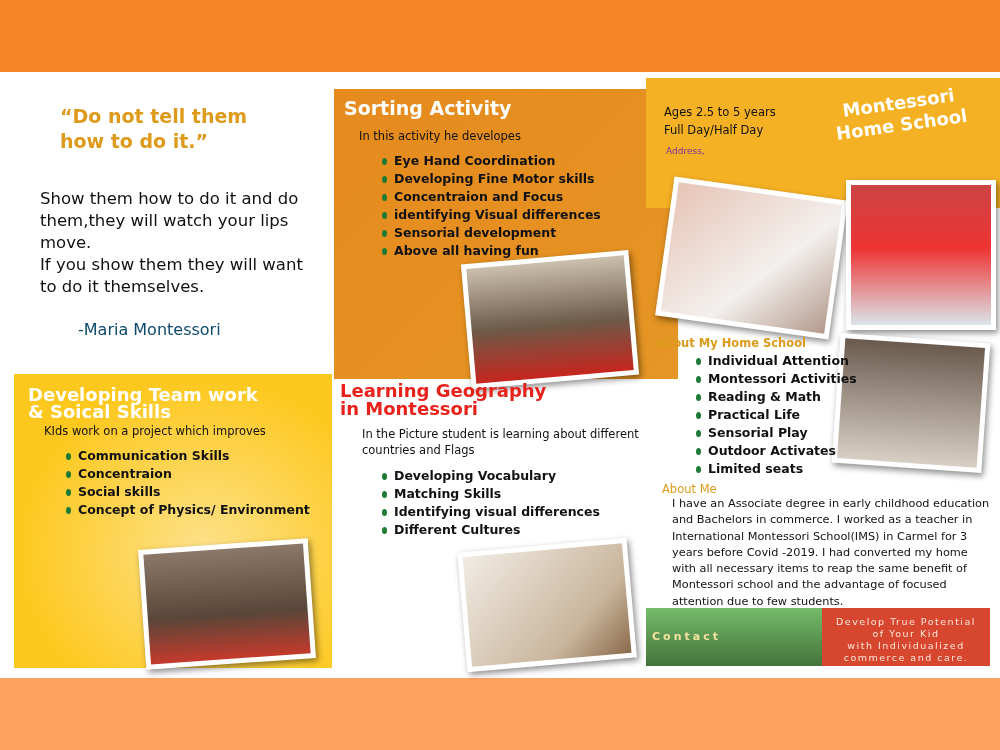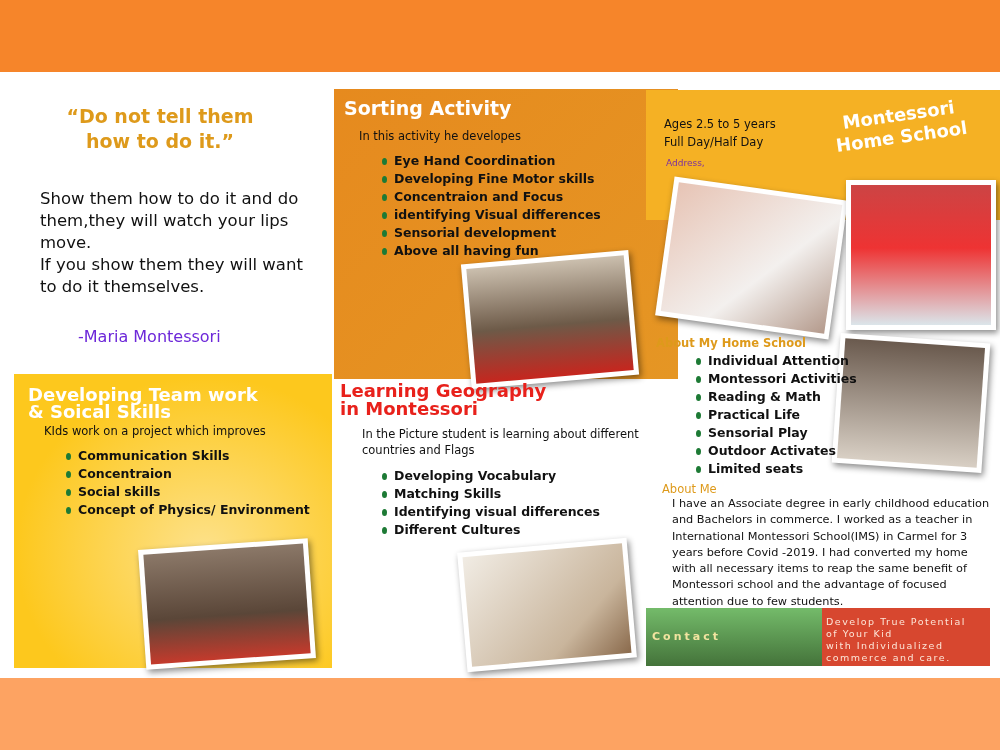--- a/index.html
+++ b/index.html
@@ -1,34 +1,34 @@
 <!DOCTYPE html>
 <html><head>
 <meta charset="utf-8">
 <style>
 *{box-sizing:border-box;margin:0;padding:0}
 body{width:1000px;height:750px;overflow:hidden;font-family:"DejaVu Sans",sans-serif;background:#fda362;position:relative}
 .topbar{position:absolute;left:0;top:0;width:1000px;height:72px;background:#f6852a}
 .bottombar{position:absolute;left:0;top:678px;width:1000px;height:72px;background:#fda362}
 .sheet{position:absolute;left:0;top:72px;width:1000px;height:606px;background:#fff}
 .panel{position:absolute}
-.quote-title{position:absolute;left:60px;top:104px;width:200px;text-align:center;color:#de9a1b;font-weight:bold;font-size:19px;line-height:25px}
+.quote-title{position:absolute;left:60px;top:104px;width:200px;color:#de9a1b;font-weight:bold;font-size:19px;line-height:25px}
 .quote-body{position:absolute;left:40px;top:188px;width:290px;font-size:16.5px;line-height:22px;color:#111}
-.quote-author{position:absolute;left:78px;top:327px;color:#6d28d9;font-size:16px}
+.quote-author{position:absolute;left:78px;top:320px;color:#0c4a6e;font-size:16px}
 .p-team{left:14px;top:374px;width:318px;height:294px;background:radial-gradient(ellipse at 60% 60%,#fde18a,#fdc81d 70%)}
 .p-sort{left:334px;top:89px;width:344px;height:290px;background:linear-gradient(135deg,#e68a1e,#e59624)}
-.p-school{left:646px;top:90px;width:354px;height:130px;background:#f5b124}
+.p-school{left:646px;top:78px;width:354px;height:130px;background:#f5b124}
 .h-white{color:#fff;font-weight:bold}
 .bul{list-style:none}
 .bul li{position:relative;padding-left:14px;font-weight:bold;font-size:12.5px;line-height:18px;color:#111}
 .bul li::before{content:"";position:absolute;left:2px;top:6px;width:5px;height:7px;border-radius:50%;background:#1d7a35}
 .photo{position:absolute;background:#fff;padding:5px;box-shadow:2px 3px 6px rgba(0,0,0,.45)}
 .photo div{width:100%;height:100%}
 .contact{position:absolute;left:646px;top:608px;width:176px;height:58px;background:linear-gradient(#74bb6a,#44733a);color:#f2e4a0;font-size:11px;letter-spacing:3px;padding:22px 6px;font-weight:bold}
-.tagline{position:absolute;left:822px;top:608px;width:168px;height:58px;background:#d7472f;color:#fde6d8;font-size:9.5px;letter-spacing:1.5px;padding:8px 4px;line-height:12px}
+.tagline{position:absolute;left:822px;top:608px;width:168px;height:58px;background:#d7472f;color:#fde6d8;font-size:9.5px;letter-spacing:1.5px;text-align:center;padding:8px 4px;line-height:12px}
 </style>
 </head>
 <body>
 
 <div class="topbar"></div>
 <div class="sheet"></div>
 <div class="bottombar"></div>
 
 <div class="quote-title">
     <div>“Do not tell them</div>

